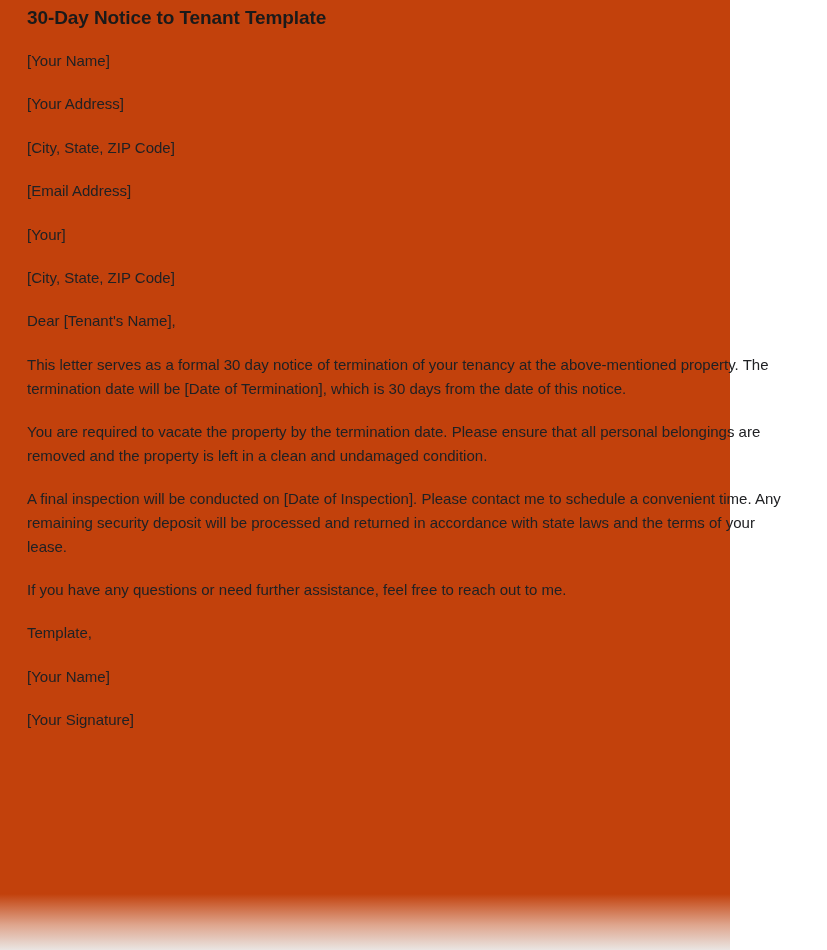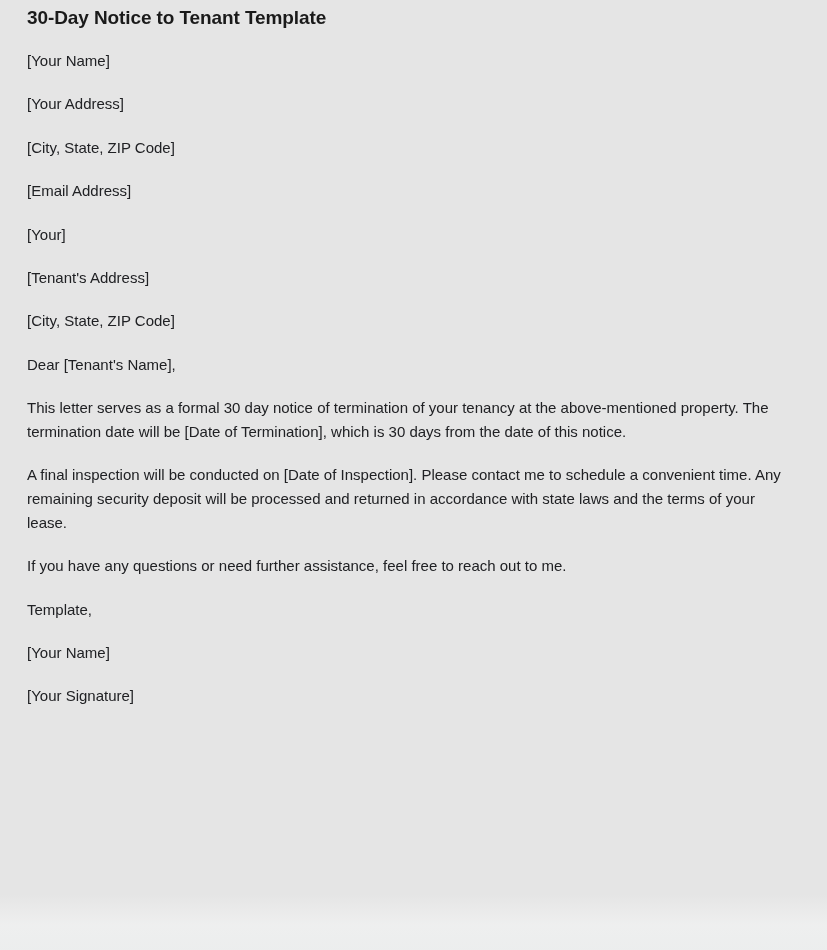--- a/index.html
+++ b/index.html
@@ -13,25 +13,25 @@
     height: 950px;
     font-family: "Liberation Sans", "DejaVu Sans", sans-serif;
     color: #202124;
     -webkit-font-smoothing: antialiased;
     overflow: hidden;
     position: relative;
   }
 
   #document-page {
     position: relative;
-    width: 827px;
+    width: 730px;
     height: 950px;
     box-sizing: border-box;
     padding: 0;
-    background: #e5e5e5;
+    background: #c2410c;
   }
 
   #document-body {
     position: absolute;
     left: 27px;
     top: 6px;
     width: 763px;
   }
 
   .doc-title {
@@ -77,24 +77,24 @@
 
   <div id="document-body">
 
     <h1 class="doc-title">30-Day Notice to Tenant Template</h1>
 
     <p class="doc-para">[Your Name]</p>
     <p class="doc-para">[Your Address]</p>
     <p class="doc-para">[City, State, ZIP Code]</p>
     <p class="doc-para">[Email Address]</p>
     <p class="doc-para">[Your]</p>
-    <p class="doc-para">[Tenant's Address]</p>
     <p class="doc-para">[City, State, ZIP Code]</p>
     <p class="doc-para">Dear [Tenant's Name],</p>
     <p class="doc-para">This letter serves as a formal 30 day notice of termination of your tenancy at the above-mentioned property. The termination date will be [Date of Termination], which is 30 days from the date of this notice.</p>
+    <p class="doc-para">You are required to vacate the property by the termination date. Please ensure that all personal belongings are removed and the property is left in a clean and undamaged condition.</p>
     <p class="doc-para">A final inspection will be conducted on [Date of Inspection]. Please contact me to schedule a convenient time. Any remaining security deposit will be processed and returned in accordance with state laws and the terms of your lease.</p>
     <p class="doc-para">If you have any questions or need further assistance, feel free to reach out to me.</p>
     <p class="doc-para">Template,</p>
     <p class="doc-para">[Your Name]</p>
     <p class="doc-para">[Your Signature]</p>
 
   </div>
 
   <div id="bottom-fade"></div>
 

